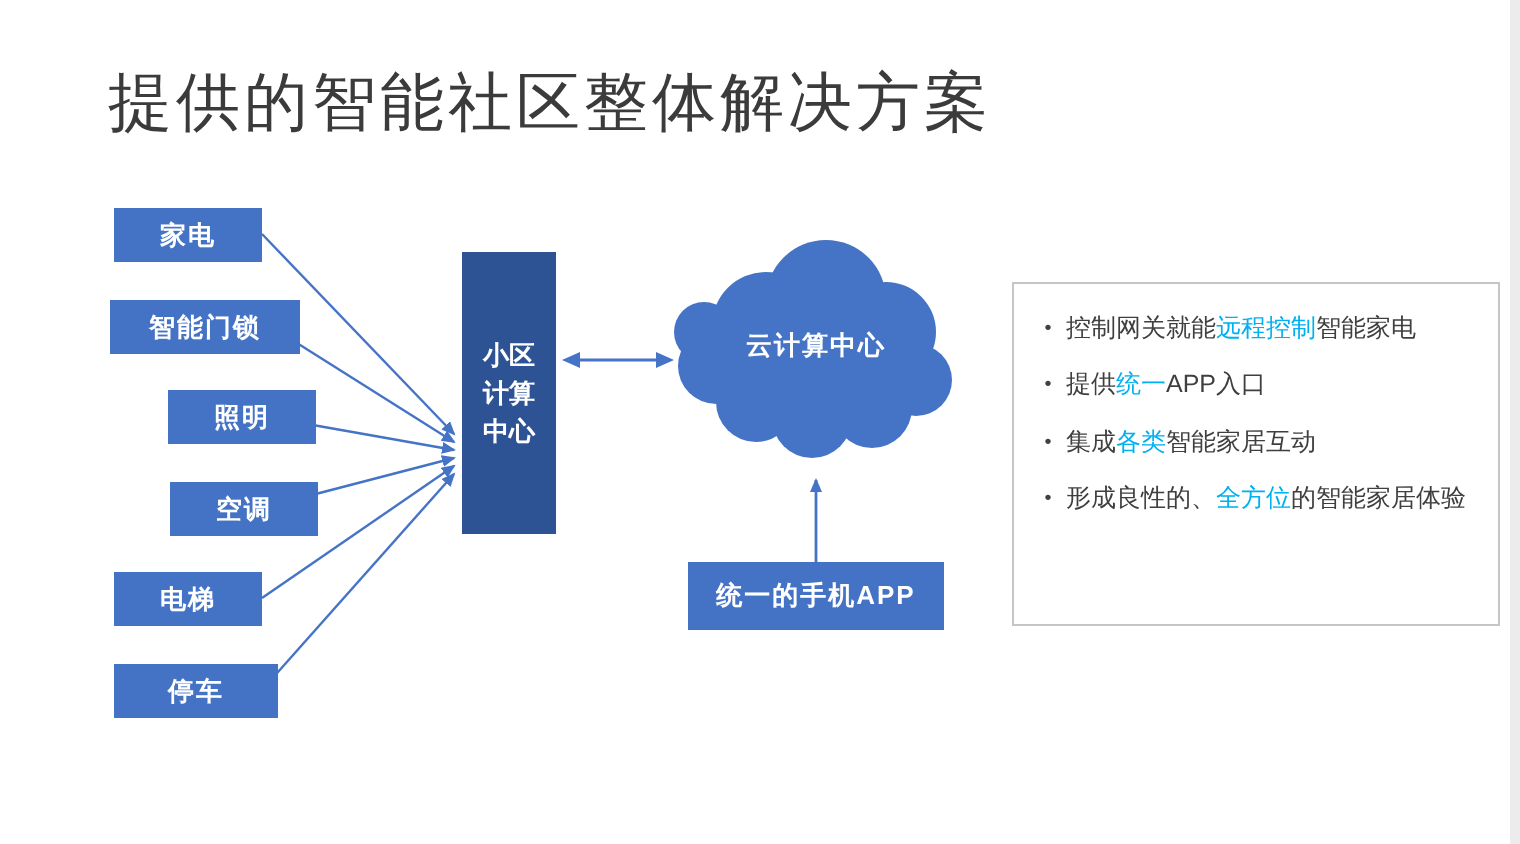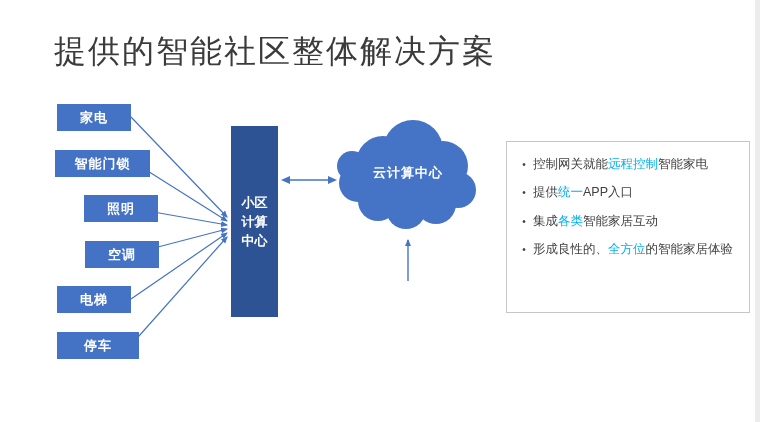--- a/index.html
+++ b/index.html
@@ -16,21 +16,21 @@
     font-size:32px; font-weight:500; color:#3b3b3b; letter-spacing:2px;
     white-space:nowrap;
   }
   .connectors { position:absolute; left:0; top:0; width:760px; height:422px; }
   .lbox {
     position:absolute; height:27px; background:#4473c5; color:#ffffff;
     display:flex; align-items:center; justify-content:center;
     font-size:13px; font-weight:bold; letter-spacing:1px;
   }
   .hub {
-    position:absolute; left:231px; top:126px; width:47px; height:191px;
+    position:absolute; left:231px; top:126px; width:47px; height:141px;
     background:#2e5395; color:#ffffff;
     display:flex; flex-direction:column; align-items:center; justify-content:center;
     font-size:13px; font-weight:bold; line-height:19px;
   }
   .cloud-label {
     position:absolute; left:348px; top:164px; width:120px; text-align:center;
     color:#ffffff; font-size:13px; font-weight:bold; letter-spacing:1px;
   }
   .app-box {
     position:absolute; left:344px; top:281px; width:128px; height:34px;
@@ -112,20 +112,21 @@
   <div class="lbox" style="left:57px; top:332px; width:82px;">停车</div>
 
   <div class="hub">
     <span>小区</span>
     <span>计算</span>
     <span>中心</span>
   </div>
 
   <div class="cloud-label">云计算中心</div>
 
+  <div class="app-box">统一的手机APP</div>
 
   <div class="panel">
 
     <div class="bullet">
       <span class="marker">•</span>
       <span class="btext">
         <span>控制网关就能</span><span class="hl">远程控制</span><span>智能家电</span>
       </span>
     </div>
 

